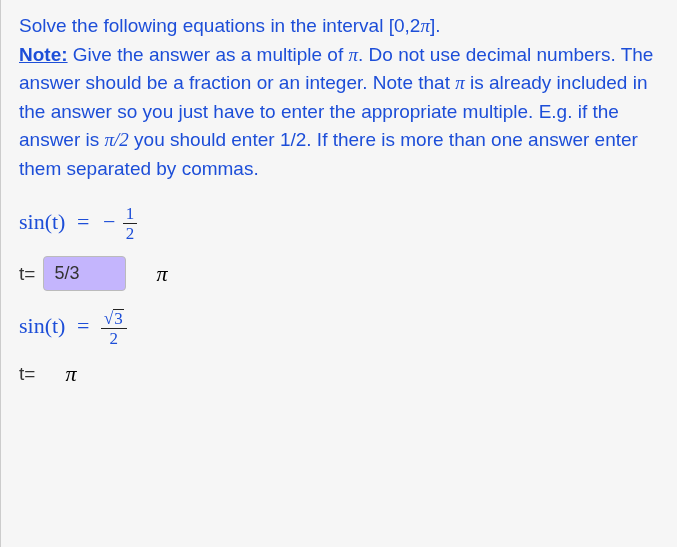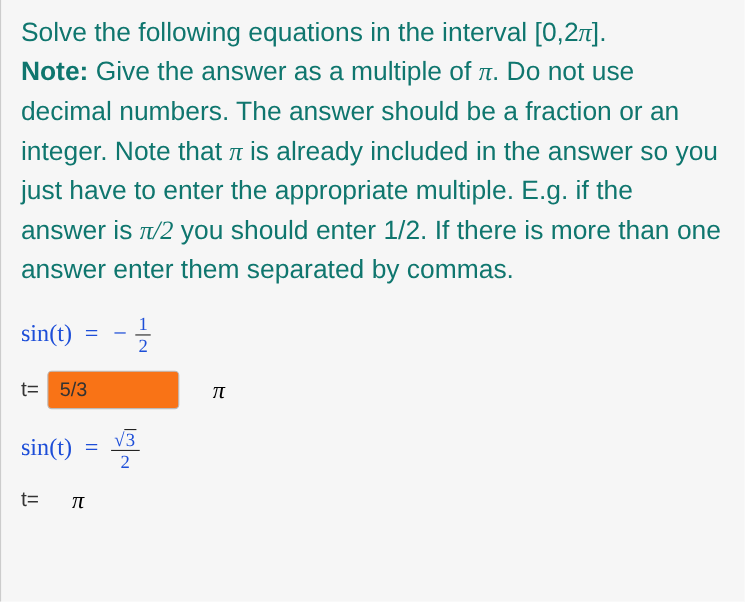--- a/index.html
+++ b/index.html
@@ -11,26 +11,26 @@
     width: 677px;
     height: 547px;
   }
   .container {
     border-left: 1px solid #ccc;
     padding: 12px 18px 20px 18px;
     height: 100%;
     background: #f6f6f6;
   }
   .instructions {
-    font-size: 24px;
+    font-size: 19px;
     line-height: 1.5;
-    color: #0f766e;
+    color: #1d4ed8;
     margin-bottom: 22px;
   }
-  .bold { font-weight: bold; }
+  .bold { font-weight: bold; text-decoration: underline; }
   .equation {
     font-family: 'Times New Roman', Times, serif;
     font-size: 22px;
     color: #1d4ed8;
     margin: 16px 0 14px 0;
   }
   .answer-row {
     display: flex;
     align-items: center;
     gap: 8px;
@@ -39,22 +39,22 @@
   }
   .answer-row .t-label {
     font-family: Arial, Helvetica, sans-serif;
     color: #333;
   }
   .answer-input {
     font-size: 18px;
     padding: 6px 10px;
     border: 1px solid #bbb;
     border-radius: 4px;
-    width: 120px;
-    background: #f97316;
+    width: 83px;
+    background: #c4b5fd;
     color: #333;
   }
   .pi-symbol {
     font-family: 'Times New Roman', Times, serif;
     font-style: italic;
     font-size: 22px;
     margin-left: 22px;
   }
   .frac {
     display: inline-block;

